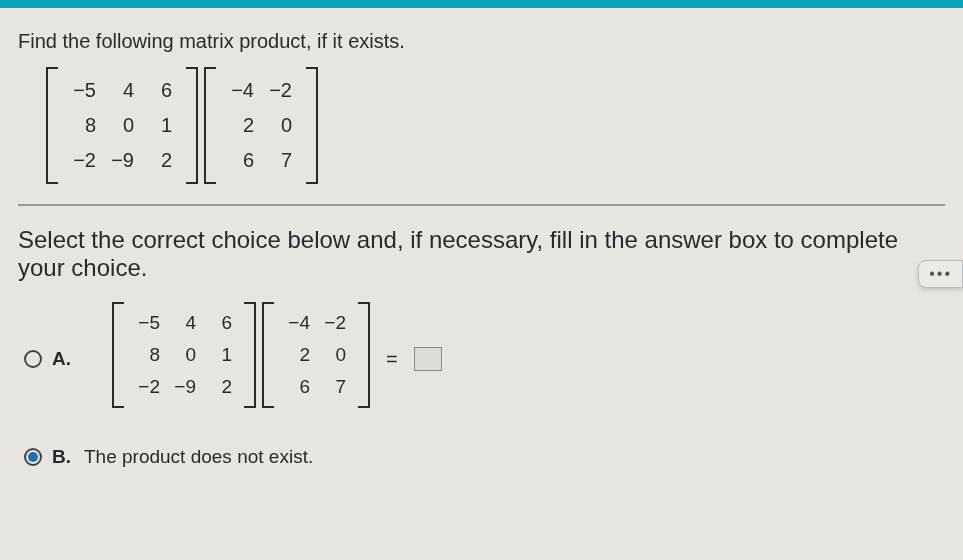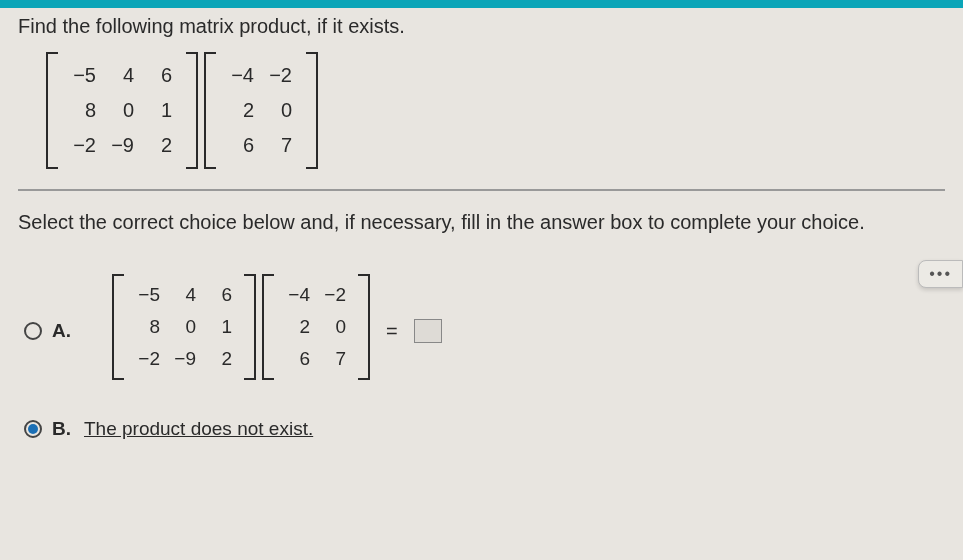--- a/index.html
+++ b/index.html
@@ -6,21 +6,21 @@
     body {
       font-family: Arial, Helvetica, sans-serif;
       background: #e8e5e0;
       color: #2a2a2a;
       width: 963px;
       height: 560px;
       padding: 0;
       position: relative;
     }
     .topbar { height: 8px; background: #0aa5b8; }
-    .content { padding: 7px 18px; }
+    .content { padding: 22px 18px; }
     .prompt { font-size: 20px; margin-bottom: 14px; }
     .matrices { display: flex; align-items: center; gap: 6px; margin: 12px 0 20px 28px; }
     .matrix { display: flex; align-items: stretch; }
     .bracket {
       width: 12px;
       border: 2.5px solid #2a2a2a;
       position: relative;
     }
     .bracket.left { border-right: none; }
     .bracket.right { border-left: none; }
@@ -30,42 +30,42 @@
 
     hr.sep { border: none; border-top: 2px solid #999; margin: 14px 0 20px 0; }
     .dots-btn {
       position: absolute; right: 0; top: 260px;
       background: #eceae5; border: 1px solid #bbb;
       border-radius: 8px 0 0 8px; padding: 4px 10px;
       font-size: 16px; color: #555; letter-spacing: 2px;
       box-shadow: 0 2px 4px rgba(0,0,0,0.15);
     }
 
-    .select-prompt { font-size: 20px; margin-bottom: 28px; }
+    .select-prompt { font-size: 24px; margin-bottom: 8px; }
 
     .choices { padding-left: 6px; }
     .choice-row { display: flex; align-items: center; gap: 10px; margin-bottom: 18px; }
     .radio {
       width: 18px; height: 18px; border: 2px solid #444; border-radius: 50%;
       display: inline-flex; align-items: center; justify-content: center;
       flex-shrink: 0;
     }
     .radio.checked::after {
       content: ""; display: block; width: 10px; height: 10px;
       background: #1b6fb5; border-radius: 50%;
     }
     .choice-label { font-weight: bold; font-size: 19px; min-width: 22px; }
     .choice-body { display: flex; align-items: center; gap: 10px; font-size: 19px; }
     .eq { font-size: 20px; margin: 0 6px; }
     .answer-box {
       width: 28px; height: 24px; background: #dedbd6;
       border: 1px solid #888; display: inline-block;
     }
     .hint { font-size: 19px; }
-    .b-text { font-size: 19px; text-decoration: underline; }
+    .b-text { font-size: 19px; }
 
     .matrices.small .mtable { border-spacing: 12px 10px; font-size: 19px; }
     .matrices.small .bracket { border-width: 2.5px; }
   </style>
 </head>
 <body>
 
 <div class="topbar"></div>
 
 <div class="content">

